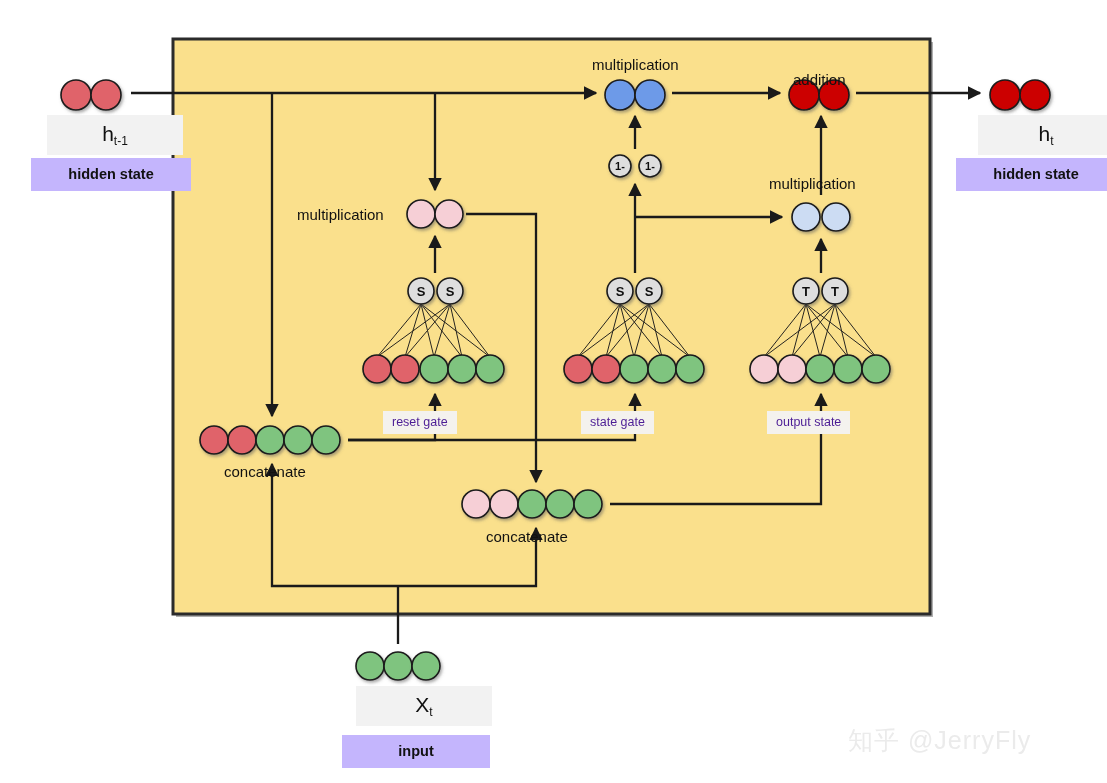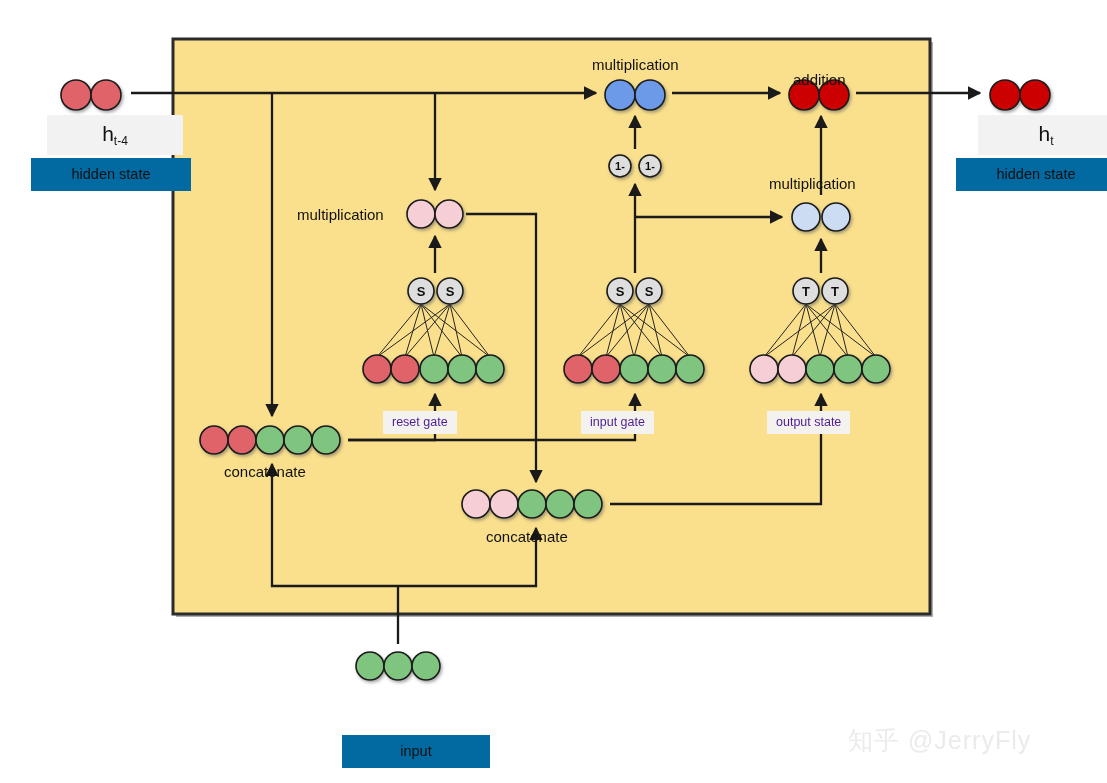--- a/index.html
+++ b/index.html
@@ -48,24 +48,25 @@
     color: #111;
   }
   .lbl-hbox sub {
     font-size: 12px;
     vertical-align: baseline;
     position: relative;
     top: 4px;
   }
   .lbl-graybox {
     font-size: 14.5px;
-    background: #0369a1;
+    background: #c4b5fd;
     padding: 8px 18px 9px 18px;
     text-align: center;
     color: #111;
+    font-weight: bold;
   }
   .watermark {
     position: absolute;
     font-size: 25px;
     color: #ebebeb;
     letter-spacing: 1px;
     font-family: "Liberation Sans", sans-serif;
   }
 </style>
 </head>
@@ -326,34 +327,35 @@
   <div class="lbl lbl-plain" style="left:592px; top:44px;">multiplication</div>
 
   <div class="lbl lbl-plain" style="left:793px; top:59px;">addition</div>
 
   <div class="lbl lbl-plain" style="left:297px; top:194px;">multiplication</div>
 
   <div class="lbl lbl-plain" style="left:769px; top:163px;">multiplication</div>
 
   <div class="lbl lbl-gate" style="left:383px; top:399px;">reset gate</div>
 
-  <div class="lbl lbl-gate" style="left:581px; top:399px;">input gate</div>
+  <div class="lbl lbl-gate" style="left:581px; top:399px;">state gate</div>
 
   <div class="lbl lbl-gate" style="left:767px; top:399px;">output state</div>
 
   <div class="lbl lbl-plain" style="left:224px; top:451px;">concatenate</div>
 
   <div class="lbl lbl-plain" style="left:486px; top:516px;">concatenate</div>
 
-  <div class="lbl lbl-hbox" style="left:47px; top:103px; width:84px;"><span>h</span><sub>t-4</sub></div>
+  <div class="lbl lbl-hbox" style="left:47px; top:103px; width:84px;"><span>h</span><sub>t-1</sub></div>
 
   <div class="lbl lbl-graybox" style="left:31px; top:146px; width:124px;">hidden state</div>
 
   <div class="lbl lbl-hbox" style="left:978px; top:103px; width:84px;"><span>h</span><sub>t</sub></div>
 
   <div class="lbl lbl-graybox" style="left:956px; top:146px; width:124px;">hidden state</div>
 
+  <div class="lbl lbl-hbox" style="left:356px; top:674px; width:84px;"><span>X</span><sub>t</sub></div>
 
   <div class="lbl lbl-graybox" style="left:342px; top:723px; width:112px;">input</div>
 
   <div class="watermark" style="left:848px; top:712px;">知乎 @JerryFly</div>
 
 </div>
 
 </body></html>

